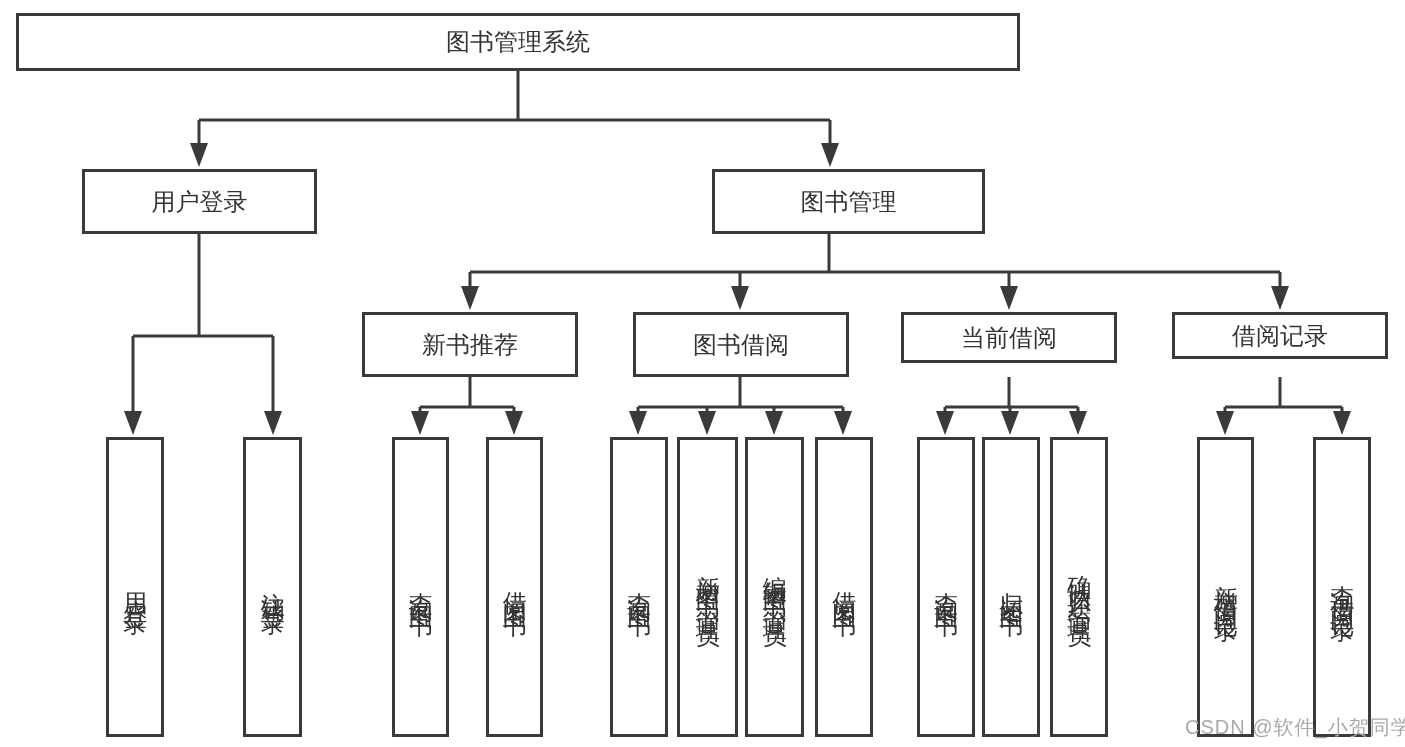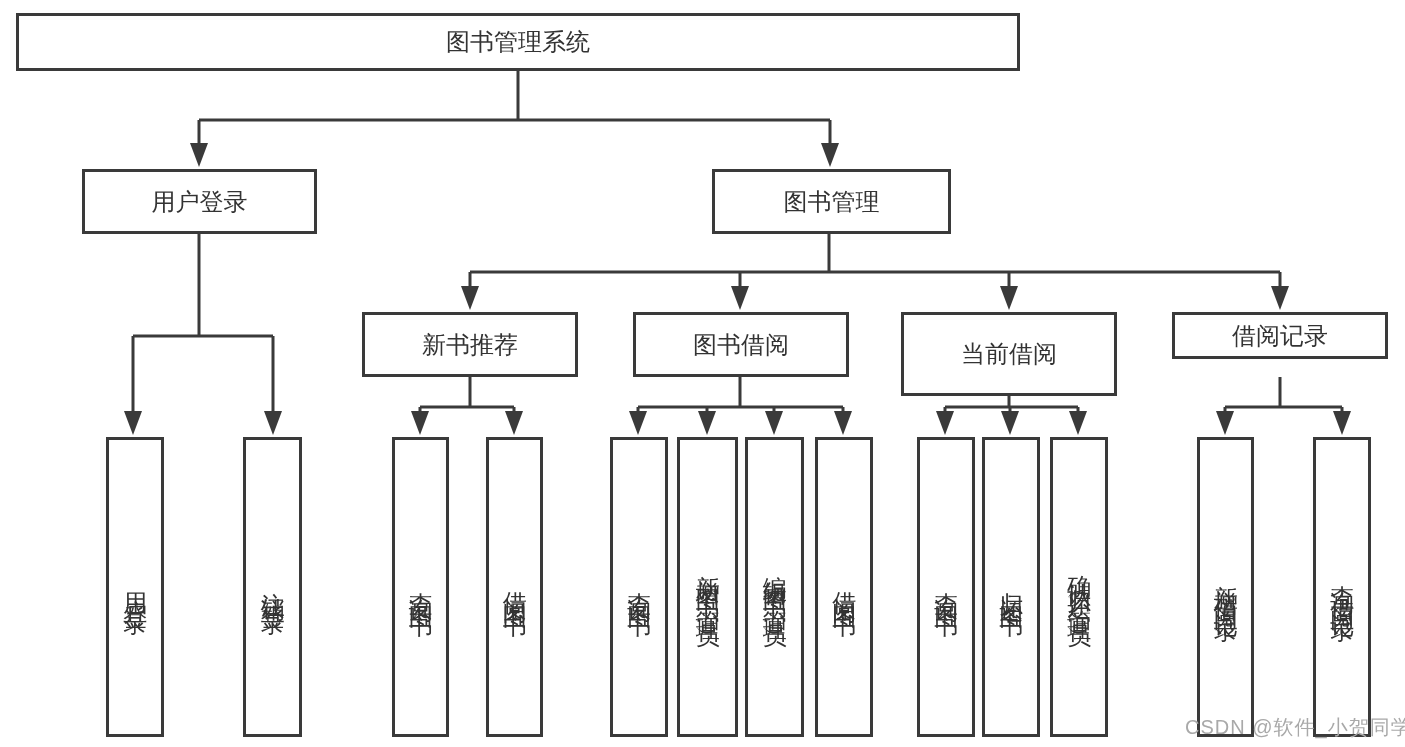--- a/index.html
+++ b/index.html
@@ -107,25 +107,25 @@
       <polygon points="1001,411 1019,411 1010,435"></polygon>
       <polygon points="1069,411 1087,411 1078,435"></polygon>
       <polygon points="1216,411 1234,411 1225,435"></polygon>
       <polygon points="1333,411 1351,411 1342,435"></polygon>
     </g>
   </svg>
 
   <div class="node" style="left:16px; top:13px; width:1004px; height:58px;">图书管理系统</div>
 
   <div class="node" style="left:82px; top:169px; width:235px; height:65px;">用户登录</div>
-  <div class="node" style="left:712px; top:169px; width:239px; height:65px;">图书管理</div>
+  <div class="node" style="left:712px; top:169px; width:273px; height:65px;">图书管理</div>
 
   <div class="node" style="left:362px; top:312px; width:216px; height:65px;">新书推荐</div>
   <div class="node" style="left:633px; top:312px; width:216px; height:65px;">图书借阅</div>
-  <div class="node" style="left:901px; top:312px; width:216px; height:84px;">当前借阅</div>
+  <div class="node" style="left:901px; top:312px; width:216px; height:51px;">当前借阅</div>
   <div class="node" style="left:1172px; top:312px; width:216px; height:47px;">借阅记录</div>
 
   <div class="node vnode" style="left:106px; top:437px; width:58px; height:300px;">
     <span class="vlabel">用户登录</span>
   </div>
   <div class="node vnode" style="left:243px; top:437px; width:59px; height:300px;">
     <span class="vlabel">注销登录</span>
   </div>
 
   <div class="node vnode" style="left:392px; top:437px; width:57px; height:300px;">

